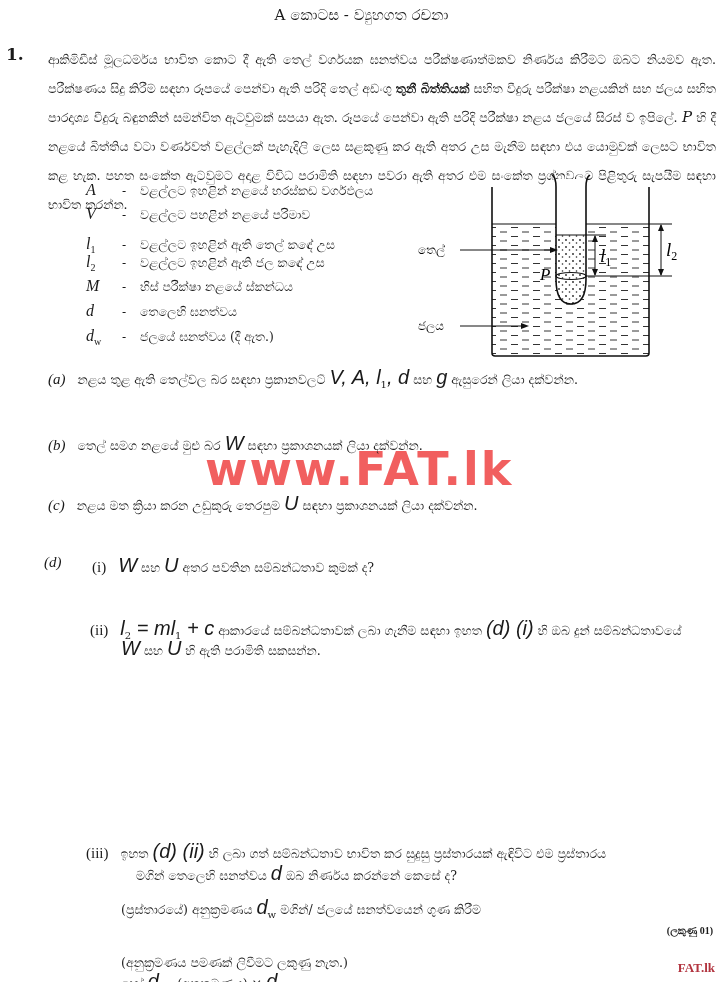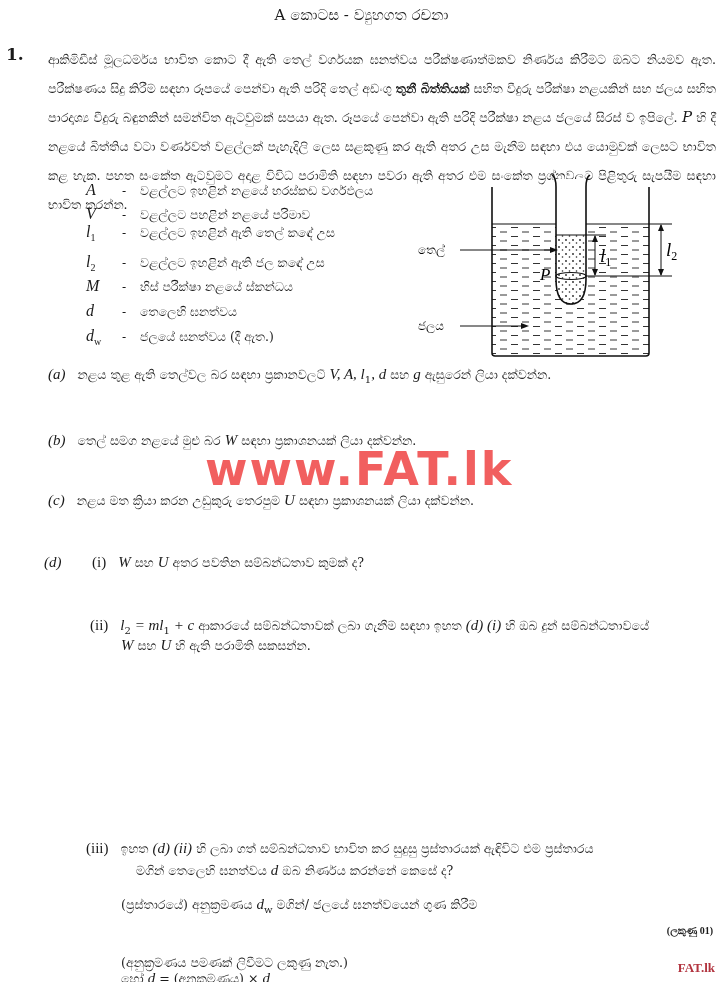--- a/index.html
+++ b/index.html
@@ -10,21 +10,21 @@
   .qnum { font-size:17px; font-weight:bold; left:6px; top:44px; }
   .para { left:48px; top:45px; width:668px; font-size:12.6px; line-height:29px; text-align:justify; }
   .para b { font-weight:bold; }
   .para i { font-family:"DejaVu Serif", serif; font-style:italic; font-size:15px; }
   .sym-row { left:86px; font-size:12.4px; height:24px; line-height:32px; white-space:nowrap; }
   .sym { display:inline-block; width:36px; font-style:italic; font-size:16px; font-family:"Liberation Serif", serif; }
   .sym sub { font-size:10px; font-style:normal; }
   .dash { display:inline-block; width:18px; }
   .q-label { font-style:italic; font-size:15px; font-family:"Liberation Serif", serif; }
   .line { font-size:12.6px; white-space:nowrap; }
-  .line i { font-family:Liberation Serif, serif; font-size:15px; }
+  .line i { font-family:Liberation Sans, sans-serif; font-size:20px; }
   .line sub { font-size:10px; font-style:normal; }
   .roman { font-family:"Liberation Serif", serif; font-size:15px; }
   .watermark { left:205px; top:442px; font-family:"DejaVu Sans", sans-serif; font-weight:bold;
                font-size:46px; color:#ef4444; letter-spacing:2px; opacity:0.85; z-index:0; white-space:nowrap; }
   .fg { z-index:1; }
   .marks { right:10px; top:925px; font-size:10px; font-weight:bold; font-family:"Liberation Serif", serif; }
   .footer-logo { right:8px; top:960px; font-size:13px; font-weight:bold; color:#b2343f; font-family:"Liberation Serif", serif; }
   svg text { font-family:"Liberation Serif", serif; }
 </style>
 </head>
@@ -33,21 +33,21 @@
 <div class="abs watermark">www.FAT.lk</div>
 
 <div class="abs title fg">A කොටස - ව්‍යුහගත රචනා</div>
 
 <div class="abs qnum fg">1.</div>
 
 <div class="abs para fg"><span>ආකිමිඩීස් මූලධර්මය භාවිත කොට දී ඇති තෙල් වර්ගයක ඝනත්වය පරීක්ෂණාත්මකව නිර්ණය කිරීමට ඔබට නියමව ඇත. පරීක්ෂණය සිදු කිරීම සඳහා රූපයේ පෙන්වා ඇති පරිදි තෙල් අඩංගු </span><b>තුනී බිත්තියක්</b><span> සහිත වීදුරු පරීක්ෂා නළයකින් සහ ජලය සහිත පාරදෘශ්‍ය වීදුරු බඳුනකින් සමන්විත ඇටවුමක් සපයා ඇත. රූපයේ පෙන්වා ඇති පරිදි පරීක්ෂා නළය ජලයේ සිරස් ව ඉපිලේ. </span><i>P</i><span> හි දී නළයේ බිත්තිය වටා වර්ණවත් වළල්ලක් පැහැදිලි ලෙස සළකුණු කර ඇති අතර උස මැනීම සඳහා එය යොමුවක් ලෙසට භාවිත කළ හැක. පහත සංකේත ඇටවුමට අදාළ විවිධ පරාමිති සඳහා පවරා ඇති අතර එම සංකේත ප්‍රශ්නවලට පිළිතුරු සැපයීම සඳහා භාවිත කරන්න.</span></div>
 
 <div class="abs sym-row fg" style="top:174px"><span class="sym"><span>A</span><sub></sub></span><span class="dash">-</span><span>වළල්ලට ඉහළින් නළයේ හරස්කඩ වර්ගඵලය</span></div>
 <div class="abs sym-row fg" style="top:198px"><span class="sym"><span>V</span><sub></sub></span><span class="dash">-</span><span>වළල්ලට පහළින් නළයේ පරිමාව</span></div>
-<div class="abs sym-row fg" style="top:216px"><span class="sym"><span>l</span><sub>1</sub></span><span class="dash">-</span><span>වළල්ලට ඉහළින් ඇති තෙල් කඳේ උස</span></div>
+<div class="abs sym-row fg" style="top:228px"><span class="sym"><span>l</span><sub>1</sub></span><span class="dash">-</span><span>වළල්ලට ඉහළින් ඇති තෙල් කඳේ උස</span></div>
 <div class="abs sym-row fg" style="top:246px"><span class="sym"><span>l</span><sub>2</sub></span><span class="dash">-</span><span>වළල්ලට ඉහළින් ඇති ජල කඳේ උස</span></div>
 <div class="abs sym-row fg" style="top:270px"><span class="sym"><span>M</span><sub></sub></span><span class="dash">-</span><span>හිස් පරීක්ෂා නළයේ ස්කන්ධය</span></div>
 <div class="abs sym-row fg" style="top:295px"><span class="sym"><span>d</span><sub></sub></span><span class="dash">-</span><span>තෙලෙහි ඝනත්වය</span></div>
 <div class="abs sym-row fg" style="top:320px"><span class="sym"><span>d</span><sub>w</sub></span><span class="dash">-</span><span>ජලයේ ඝනත්වය (දී ඇත.)</span></div>
 
 <svg class="abs fg" style="left:410px;top:175px" width="313" height="190" viewBox="0 0 313 190">
   <defs>
     <pattern id="waterDash" width="22" height="9" patternUnits="userSpaceOnUse">
       <line x1="2" y1="3" x2="9" y2="3" stroke="#333" stroke-width="1"></line>
       <line x1="13" y1="7.5" x2="20" y2="7.5" stroke="#333" stroke-width="1"></line>

